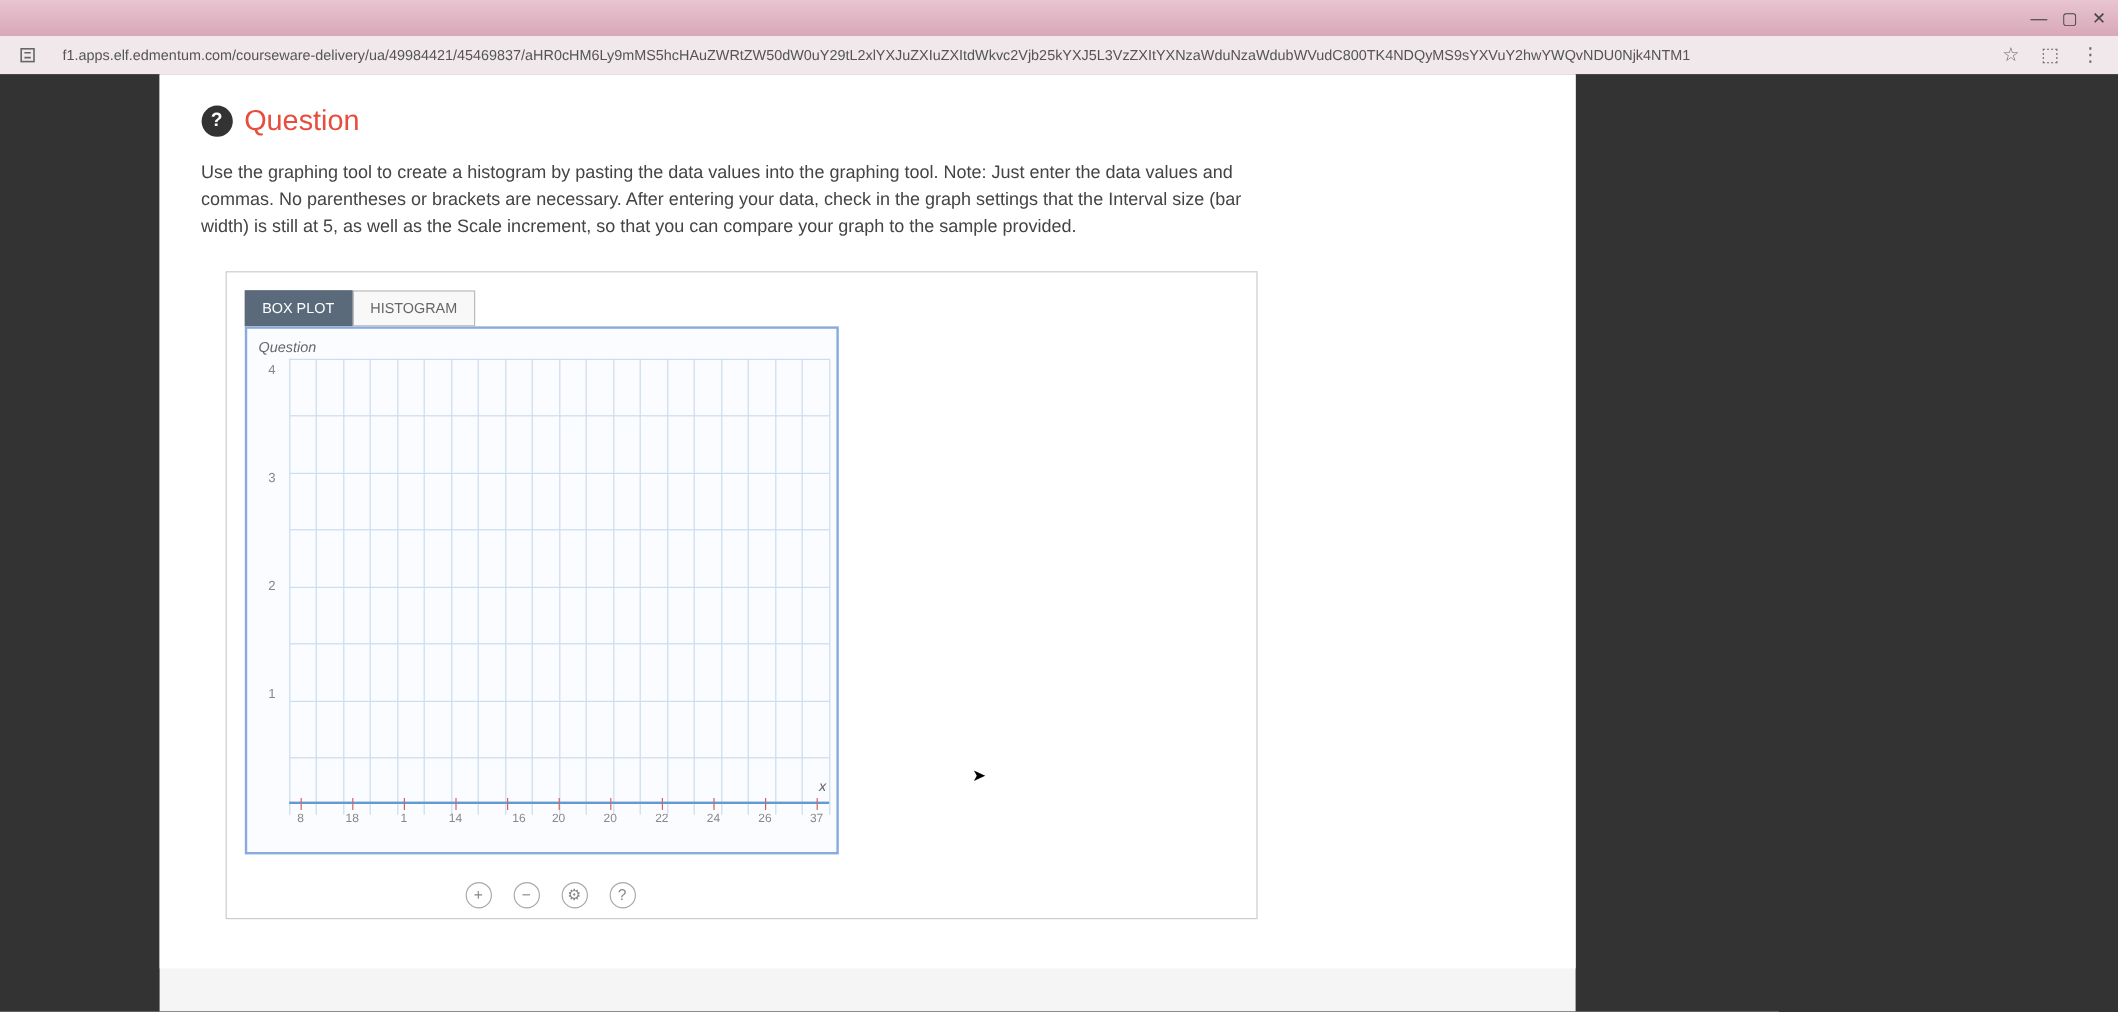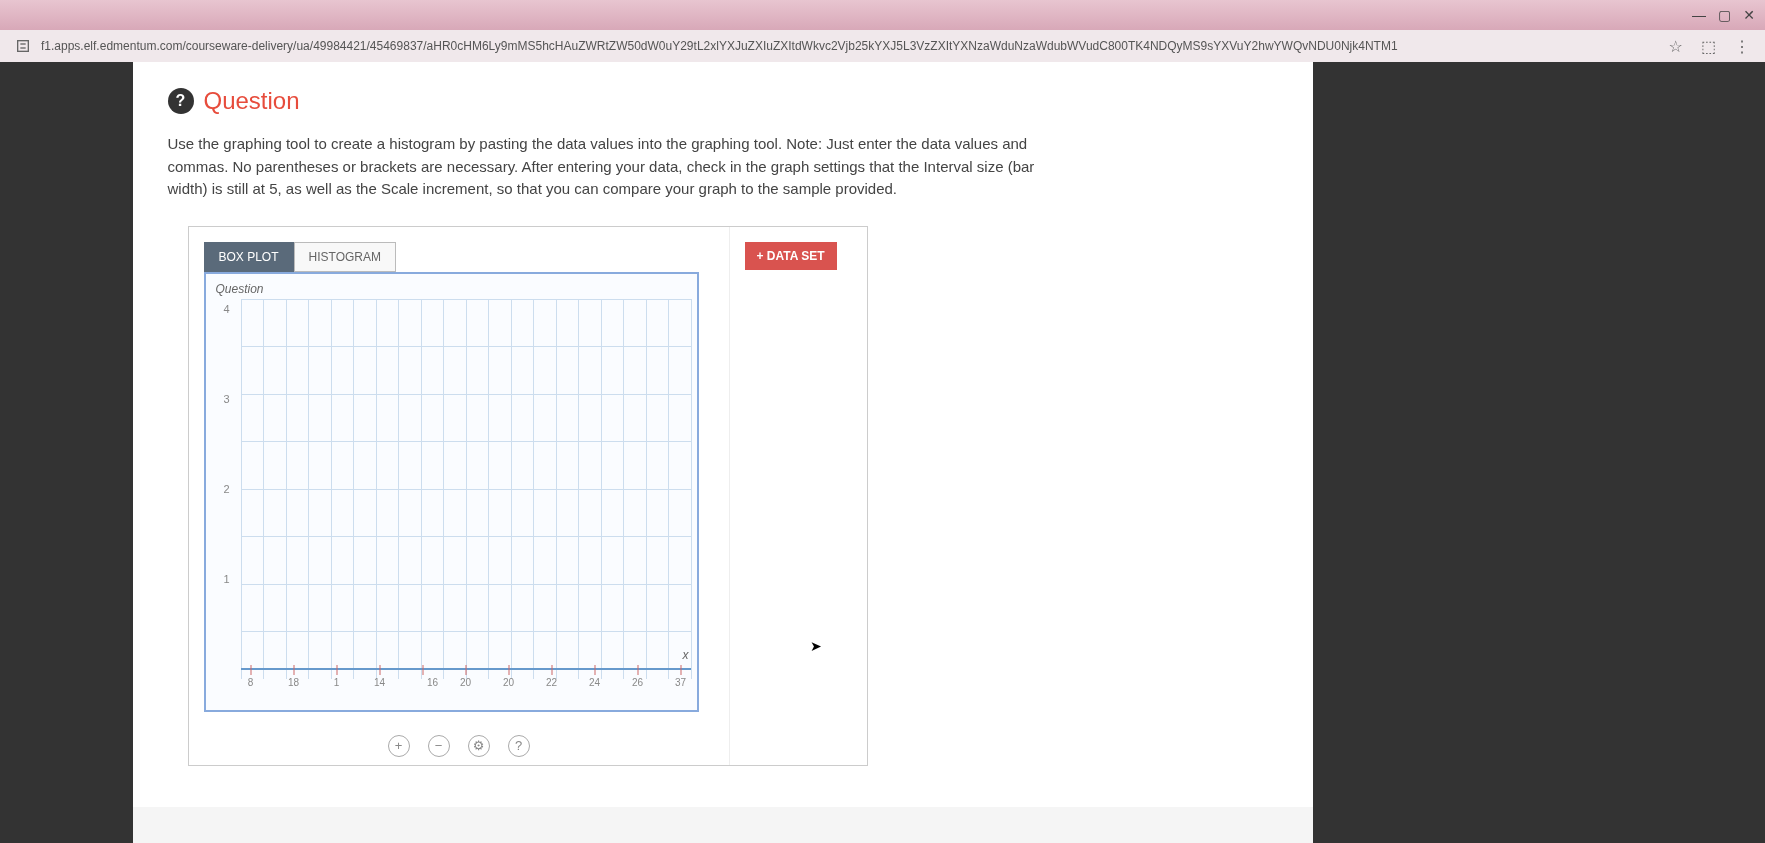--- a/index.html
+++ b/index.html
@@ -20,21 +20,21 @@
   padding: 0 10px;
   gap: 15px;
 }
 .window-controls { color: #444; font-size: 14px; display: flex; gap: 12px; }
 .address-bar {
   background: #f0e8eb;
   height: 32px;
   display: flex;
   align-items: center;
   padding: 0 15px;
-  gap: 10px;
+  gap: 21px;
 }
 .secure-icon { width: 16px; height: 16px; color: #666; }
 .url-text { color: #555; font-size: 12px; flex: 1; white-space: nowrap; overflow: hidden; }
 .browser-actions { display: flex; gap: 18px; align-items: center; color: #666; font-size: 16px; }
 .main-area {
   background: #333;
   height: calc(843px - 62px);
   display: flex;
   justify-content: center;
 }
@@ -87,21 +87,21 @@
   display: flex; align-items: center; justify-content: center;
   color: #fff; font-weight: bold; font-size: 16px;
 }
 .question-title { color: #e74c3c; font-size: 24px; font-weight: normal; }
 .question-text {
   color: #444; font-size: 15px; line-height: 1.5;
   margin-bottom: 25px; max-width: 900px;
 }
 .graph-container {
   border: 1px solid #ccc;
-  width: 680px;
+  width: 860px;
   height: 540px;
   display: flex;
   margin-left: 20px;
   position: relative;
 }
 .graph-left {
   width: 540px;
   padding: 15px;
   position: relative;
 }
@@ -313,21 +313,18 @@
           </div>
 
           <div class="graph-toolbar">
             <div class="tool-icon">+</div>
             <div class="tool-icon">−</div>
             <div class="tool-icon">⚙</div>
             <div class="tool-icon">?</div>
           </div>
         </div>
 
-        <div class="graph-right">
-          <button class="data-set-btn">+ DATA SET</button>
-        </div>
       </div>
     </div>
   </div>
 </div>
 
 <div class="cursor-pointer">➤</div>
 
 </body></html>

